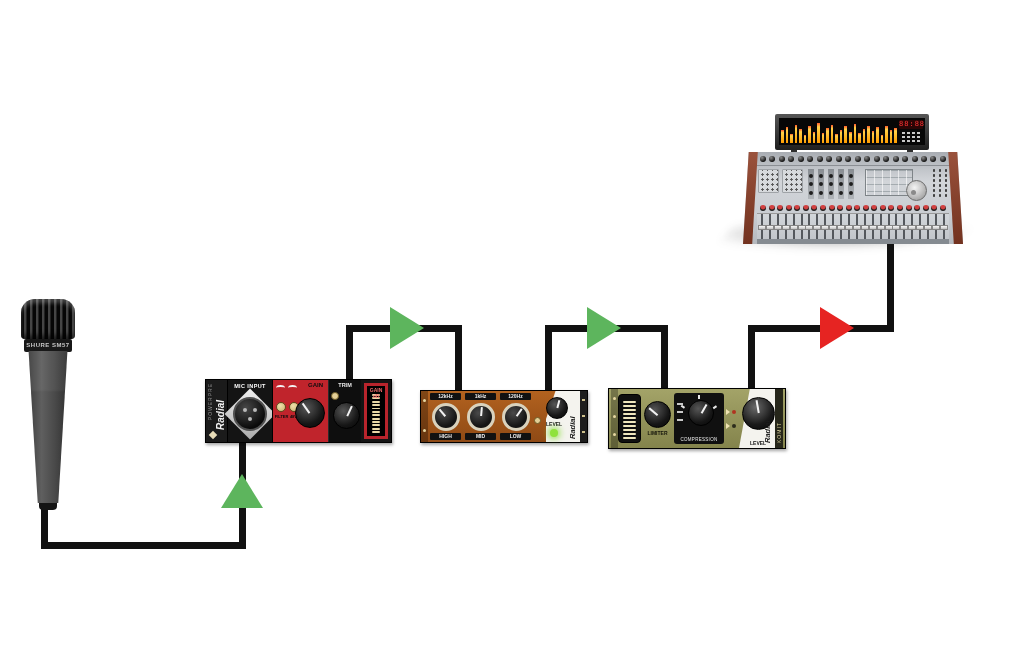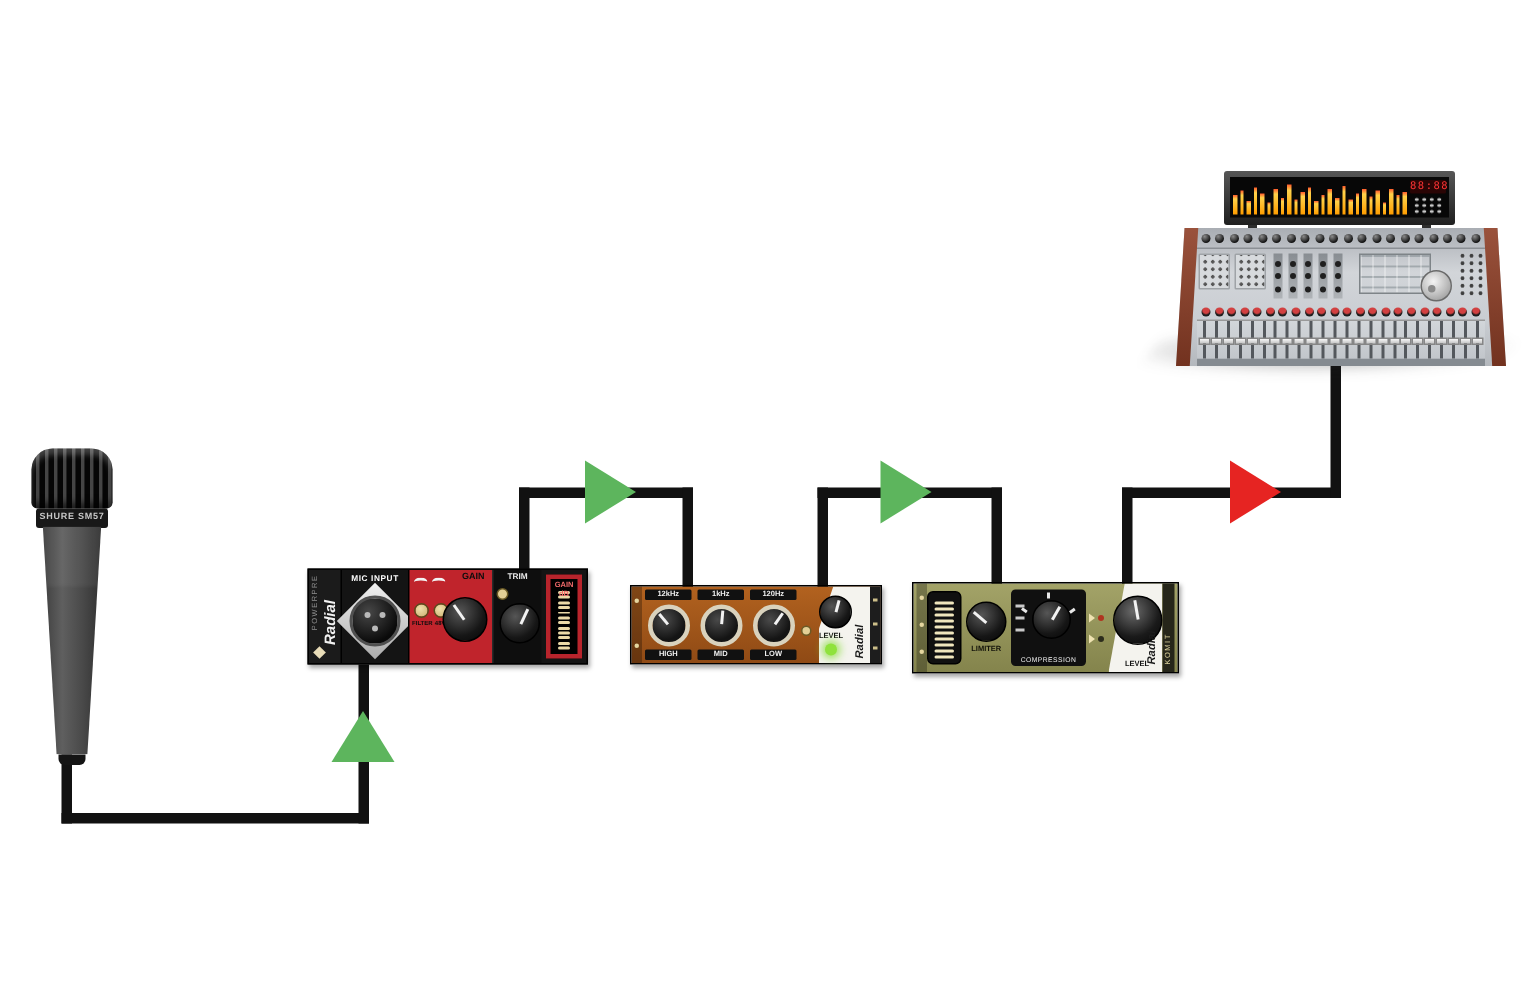--- a/index.html
+++ b/index.html
@@ -112,21 +112,21 @@
   .cmp-right .wedge { position:absolute; right:0; top:0; width:36px; height:100%;
     background:#f4f3ee; clip-path:polygon(30% 0,100% 0,100% 100%,0 100%); }
   .cmp-right .knob { position:absolute; left:4px; top:8px; width:33px; height:33px;
     background:radial-gradient(circle at 40% 30%, #6a6a6a, #1a1a1a 60%, #050505); }
   .cmp-right .brand { position:absolute; right:3px; top:4px; height:50px; color:#1c1c1c; font-size:7.5px; font-weight:bold; font-style:italic; }
   .cmp-right .lvl { position:absolute; left:12px; bottom:2px; font-size:5px; color:#111; font-weight:bold; }
   .cmp-edge-r { width:8px; height:100%; background:#26261a; position:relative; }
   .cmp-edge-r .vt { position:absolute; left:1px; top:6px; height:48px; color:#d8cf9a; font-size:5px; letter-spacing:1px; }
 
   
-  #console { position:absolute; left:780px; top:112px; width:228px; height:150px; z-index:3; }
+  #console { position:absolute; left:739px; top:112px; width:228px; height:150px; z-index:3; }
   #console .shadow { position:absolute; left:-14px; top:110px; width:250px; height:28px;
     background:radial-gradient(ellipse at 45% 40%, rgba(35,35,35,.5), rgba(0,0,0,0) 68%);
     filter:blur(4px); transform:skewX(-30deg); }
   .bridge { position:absolute; left:36px; top:2px; width:154px; height:36px;
     background:linear-gradient(#565656,#1f1f1f); border-radius:2px; padding:4px 4px 5px 4px; }
   .bridge-in { width:100%; height:100%; background:#070707; display:flex; align-items:flex-end; gap:2px; padding:2px; }
   .mcol { width:3px; background:linear-gradient(to top,#ff9d00,#ffd24a 80%,#ff5a2b); }
   .bdisp { margin-left:auto; width:26px; height:100%; display:flex; flex-direction:column; gap:2px; align-items:center; }
   .bdisp .digits { width:24px; height:9px; background:#2a0505; border-radius:1px; color:#ff3434; font-size:7px; line-height:9px;
     text-align:center; font-family:"DejaVu Sans Mono", monospace; letter-spacing:1px; }

